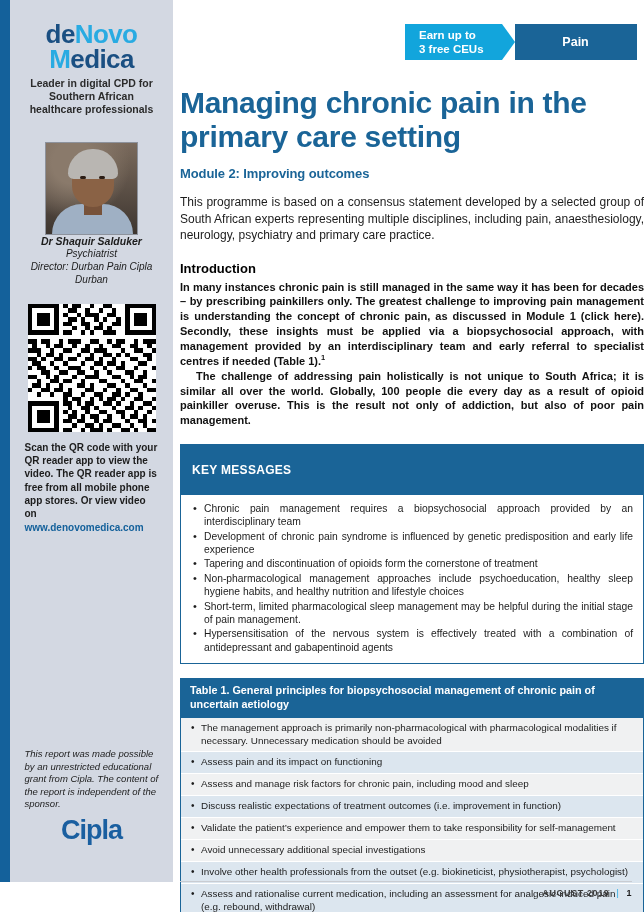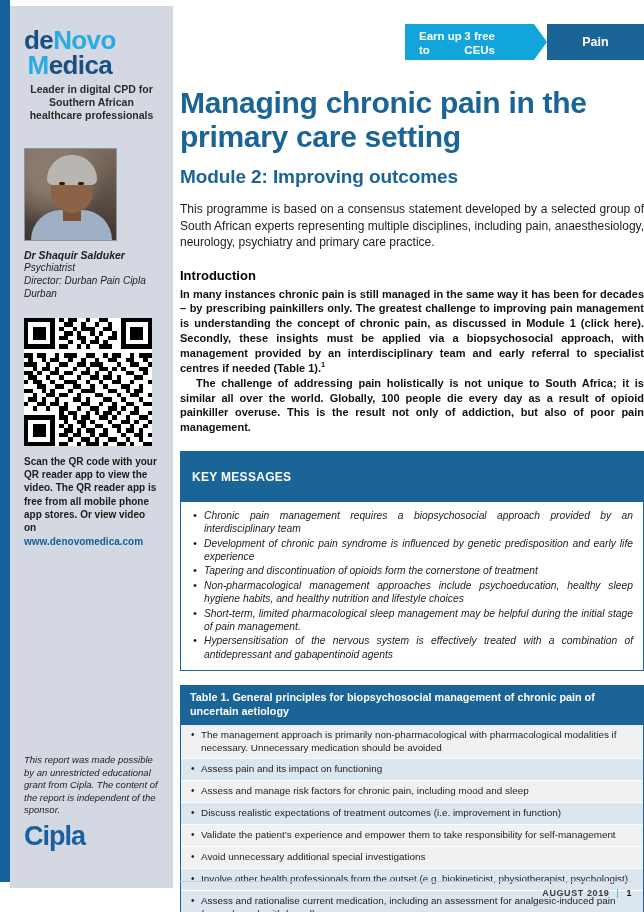--- a/index.html
+++ b/index.html
@@ -11,24 +11,24 @@
     overflow: hidden;
   }
   .page { position: relative; width: 644px; height: 912px; background:#fff; }
 
   
   .edge-stripe {
     position: absolute; left: 0; top: 0; width: 10px; height: 882px;
     background: #14619b;
   }
   .sidebar {
-    position: absolute; left: 10px; top: 6px; width: 163px; height: 882px;
+    position: absolute; left: 10px; top: 0; width: 163px; height: 882px;
     background: #d3d8e2;
     padding: 22px 14px 0 14px;
-    display: flex; flex-direction: column; align-items: flex-start;
+    display: flex; flex-direction: column; align-items: center;
   }
   .logo { text-align: center; line-height: 0.95; }
   .logo-l1 { font-size: 26px; font-weight: bold; letter-spacing: -0.6px; }
   .logo-l2 { font-size: 26px; font-weight: bold; letter-spacing: -0.6px; }
   .c-dark { color: #1a4f82; }
   .c-light { color: #29abe2; }
   .logo-tag {
     margin-top: 6px; font-size: 10.5px; line-height: 1.22;
     color: #2b2b2b; text-align: center; font-weight: 600;
   }
@@ -45,21 +45,21 @@
   .ph-hair { position:absolute; left:22px; top:6px; width:50px; height:30px;
       background:#b9b6b2; border-radius:26px 26px 6px 6px; }
   .ph-face { position:absolute; left:26px; top:16px; width:42px; height:48px;
       background:#8a6245; border-radius:20px 20px 22px 22px; }
   .ph-eyeL { position:absolute; left:34px; top:33px; width:6px; height:3px; background:#2b1d15; border-radius:2px;}
   .ph-eyeR { position:absolute; left:53px; top:33px; width:6px; height:3px; background:#2b1d15; border-radius:2px;}
   .ph-shirt { position:absolute; left:6px; bottom:0; width:81px; height:30px;
       background:#9fb0c4; border-radius:30px 30px 0 0; }
   .ph-neck { position:absolute; left:38px; top:58px; width:18px; height:14px; background:#77523a; }
 
-  .author-name { margin-top: 8px; font-size: 10.5px; font-weight: bold; font-style: italic; color:#1c1c1c; text-align:center; }
+  .author-name { font-size: 10.5px; font-weight: bold; font-style: italic; color:#1c1c1c; text-align:center; }
   .author-line { font-size: 10px; font-style: italic; color:#1c1c1c; text-align:center; line-height:1.3; }
 
   .qr { margin-top: 18px; width: 128px; height: 128px; background:#fff; }
   .qr svg { display:block; }
 
   .qr-text {
     margin-top: 9px; font-size: 10px; line-height: 1.33; color:#1c1c1c;
     text-align: left; width: 134px; font-weight: 600;
   }
   .qr-text .url { color:#14619b; }
@@ -71,42 +71,42 @@
   }
   .cipla {
     margin-bottom: 36px; font-size: 27px; font-weight: bold;
     color:#1a5fa0; letter-spacing: -1px;
   }
 
   
   .badge-wrap { position: absolute; left: 405px; top: 24px; height: 36px; display:flex; }
   .badge-ceu {
     background: #12a5dc; color:#fff; font-size: 11.5px; font-weight: bold;
-    line-height: 1.22; padding: 5px 18px 5px 14px; display:flex; flex-direction:row;
+    line-height: 1.22; padding: 5px 18px 5px 14px; display:flex; flex-direction:column;
     justify-content:center; position: relative; z-index: 2;
   }
   .badge-arrow {
     position:absolute; right:-13px; top:0; width:0; height:0;
     border-top: 18px solid transparent; border-bottom: 18px solid transparent;
     border-left: 13px solid #12a5dc;
   }
   .badge-cat {
     background: #1a6497; color:#fff; font-size: 12.5px; font-weight: bold;
     display:flex; align-items:center; justify-content:center;
     width: 122px; margin-left: 13px;
   }
 
   
   .main { position: absolute; left: 180px; top: 0; width: 464px; padding-top: 86px; }
   h1.title {
     color:#1a6497; font-size: 30px; font-weight: bold; line-height: 1.12;
     letter-spacing: -0.3px;
   }
   h2.module {
-    color:#1a6497; font-size: 19px; font-weight: bold; margin-top: 13px;
+    color:#1a6497; font-size: 13px; font-weight: bold; margin-top: 13px;
     letter-spacing: -0.1px;
   }
   p.lede {
     margin-top: 13px; font-size: 12px; line-height: 1.37; color:#1c1c1c;
     text-align: justify;
   }
   h3.sect {
     margin-top: 17px; font-size: 13px; color:#000000; font-weight: bold;
   }
   p.body {
@@ -118,21 +118,21 @@
 
   
   .km {
     margin-top: 16px; border: 1px solid #1a6497; background:#fff;
   }
   .km-head {
     background:#1a6497; color:#fff; font-size: 12px; font-weight: bold;
     padding: 18px 11px; letter-spacing: 0.3px;
   }
   .km-body { padding: 7px 10px 8px 10px; }
-  .km-body ul { list-style: none; font-style: italic; }
+  .km-body ul { list-style: none; }
   .km-body li {
     font-size: 10.3px; line-height: 1.3; color:#1c1c1c;
     padding-left: 13px; position: relative; margin-bottom: 1px;
     text-align: justify;
   }
   .km-body li::before {
     content: "\2022"; position:absolute; left: 2px; top: -1px; font-size: 11px; color:#1c1c1c;
   }
 
   

